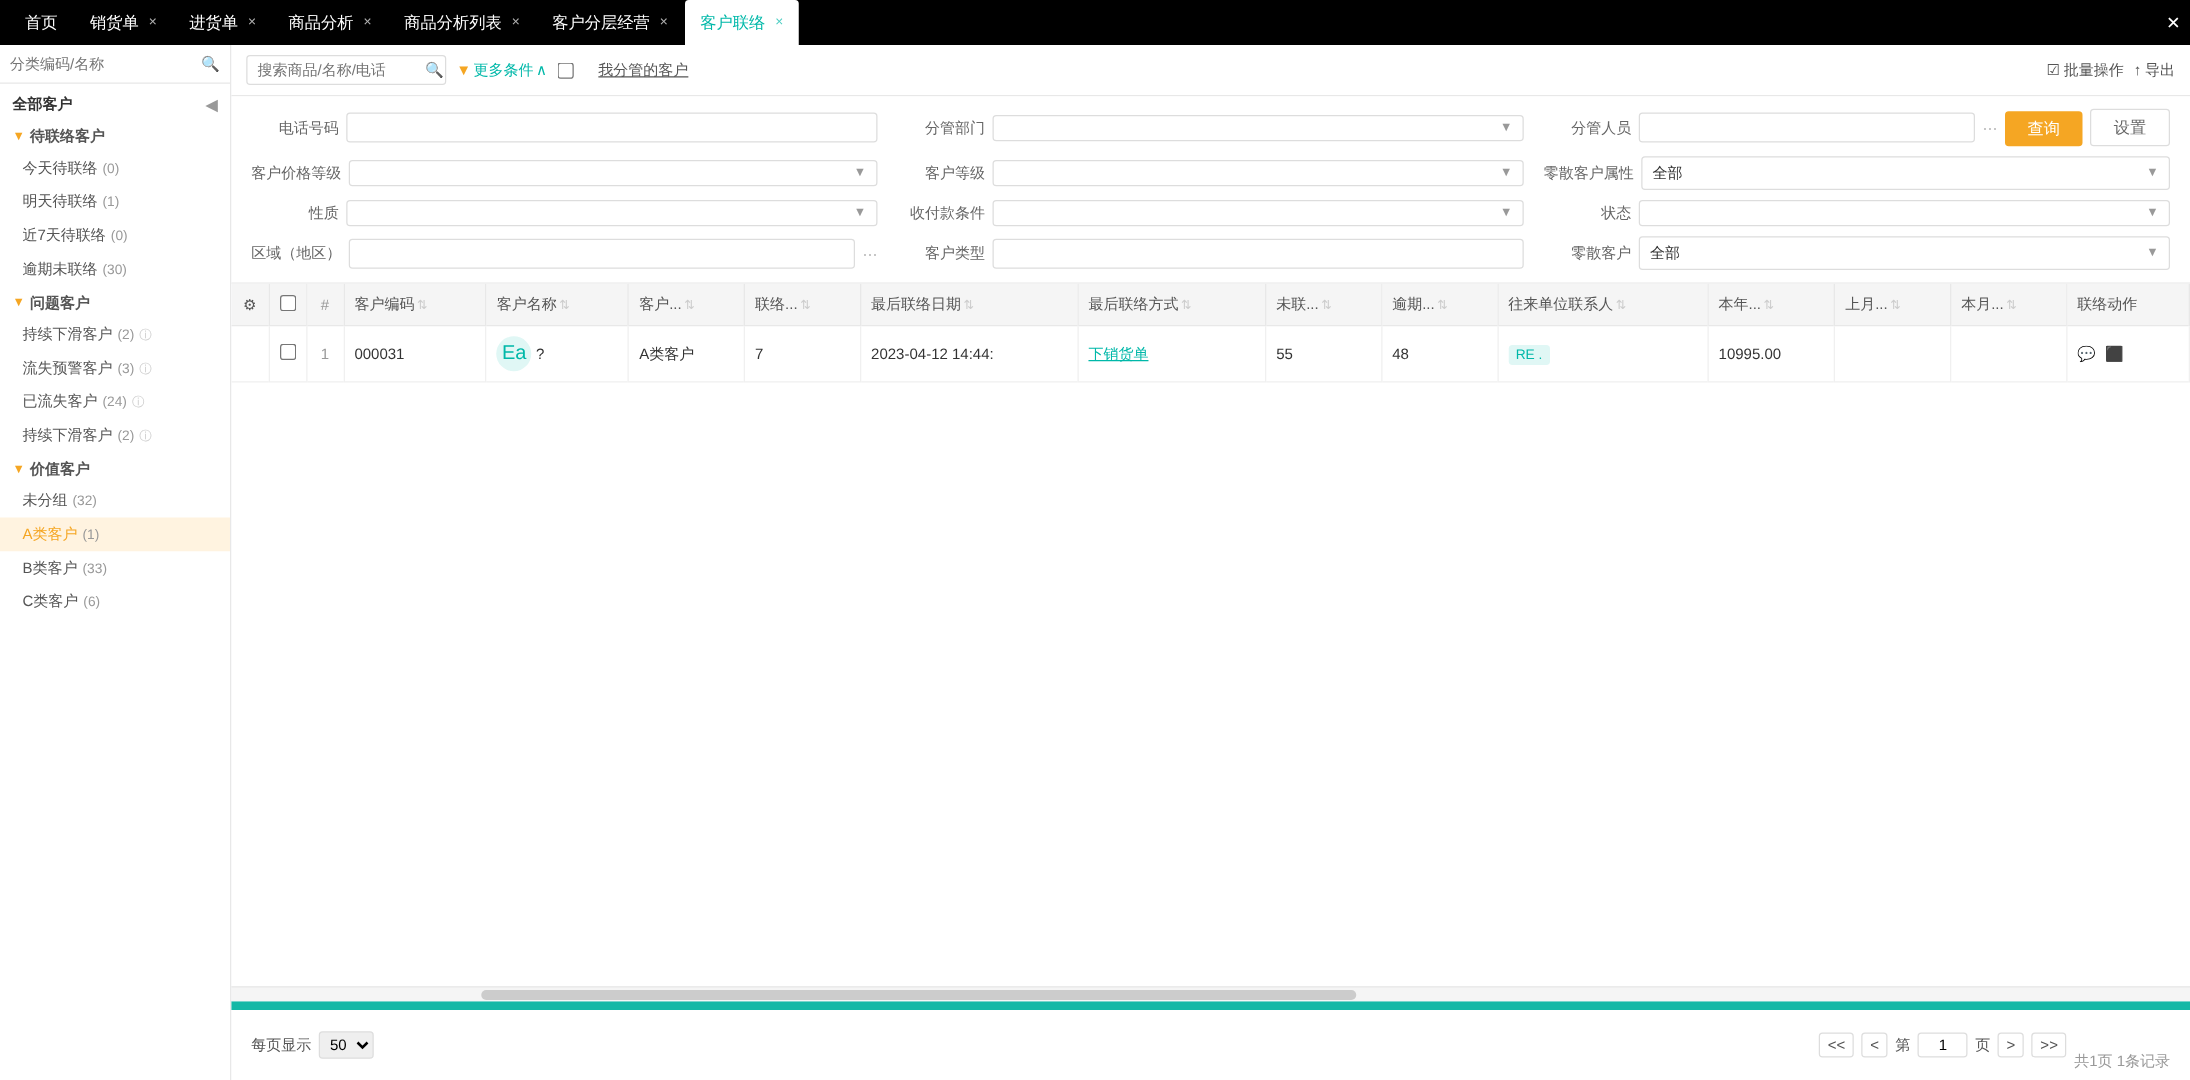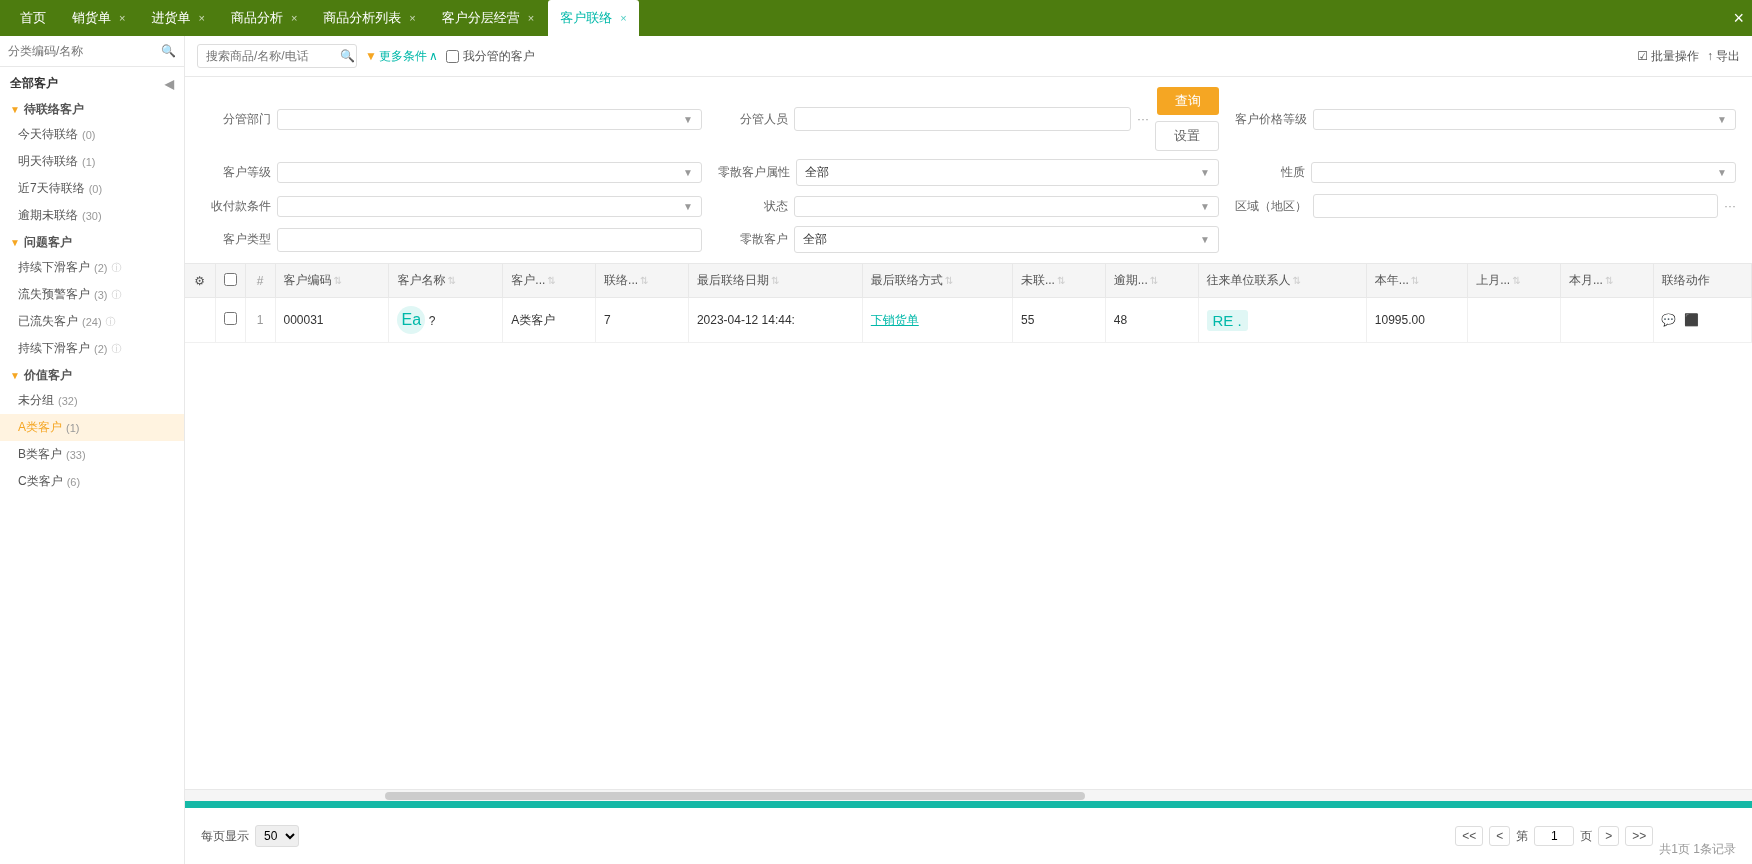--- a/index.html
+++ b/index.html
@@ -1,20 +1,20 @@
 <!DOCTYPE html>
 <html><head>
   <meta charset="utf-8">
   <style>
     * { box-sizing: border-box; margin: 0; padding: 0; font-family: 'Microsoft YaHei', Arial, sans-serif; font-size: 12px; }
     body { background: #f0f2f5; width: 1752px; min-height: 864px; overflow: hidden; }
 
     
     .top-nav {
-      background: #4d7c0f;
+      background: #000000;
       height: 36px;
       display: flex;
       align-items: center;
       padding: 0 8px;
       gap: 4px;
     }
     .nav-item {
       color: #fff;
       padding: 6px 12px;
       cursor: pointer;
@@ -142,23 +142,24 @@
       color: #00b8a9;
       cursor: pointer;
       display: flex;
       align-items: center;
       gap: 2px;
       font-size: 12px;
     }
     .my-customers {
       display: flex;
       align-items: center;
-      gap: 4px;
-      color: #555;
-      cursor: pointer;
+      gap: 20px;
+      color: #555;
+      cursor: pointer;
+      text-decoration: underline;
     }
     .filter-bar-right {
       margin-left: auto;
       display: flex;
       gap: 8px;
     }
     .batch-btn, .export-btn {
       color: #555;
       cursor: pointer;
       font-size: 12px;
@@ -227,21 +228,21 @@
       background: #fff;
       color: #666;
       border: 1px solid #ddd;
       border-radius: 3px;
       padding: 5px 18px;
       cursor: pointer;
       font-size: 13px;
     }
     .filter-actions {
       display: flex;
-      flex-direction: column;
+      flex-direction: row;
       gap: 6px;
       align-items: flex-end;
       justify-content: center;
     }
     .more-dots { color: #999; cursor: pointer; }
 
     
     .table-wrapper {
       flex: 1;
       overflow: auto;
@@ -478,20 +479,24 @@
         </div>
         <div class="export-btn">
           <span>↑</span>
           <span>导出</span>
         </div>
       </div>
     </div>
 
     <div class="filter-panel">
 
+      <div class="filter-row">
+        <span class="filter-label">电话号码</span>
+        <input class="filter-input" style="flex: 1 1 0%;" type="text">
+      </div>
       <div class="filter-row">
         <span class="filter-label">分管部门</span>
         <div class="filter-select filter-select-wide">
           <span></span>
           <span class="select-arrow">▼</span>
         </div>
       </div>
       <div class="filter-row">
         <span class="filter-label">分管人员</span>
         <input class="filter-input" style="flex: 1 1 0%;" type="text">
@@ -596,21 +601,21 @@
         <span class="avatar-placeholder">Ea</span>
         <span>?</span>
       </td>
       <td>A类客户</td>
       <td>7</td>
       <td>2023-04-12 14:44:</td>
       <td><span class="link-text">下销货单</span></td>
       <td>55</td>
       <td>48</td>
       <td>
-        <span style="background:#e0f7f5;color:#00b8a9;padding:2px 6px;border-radius:3px;font-size:15px;">RE .</span>
+        <span style="background:#e0f7f5;color:#00b8a9;padding:2px 6px;border-radius:3px;font-size:11px;">RE .</span>
       </td>
       <td>10995.00</td>
       <td></td>
       <td></td>
       <td>
         <div class="action-icons">
           <span class="action-icon">💬</span>
           <span class="action-icon">⬛</span>
         </div>
       </td>

